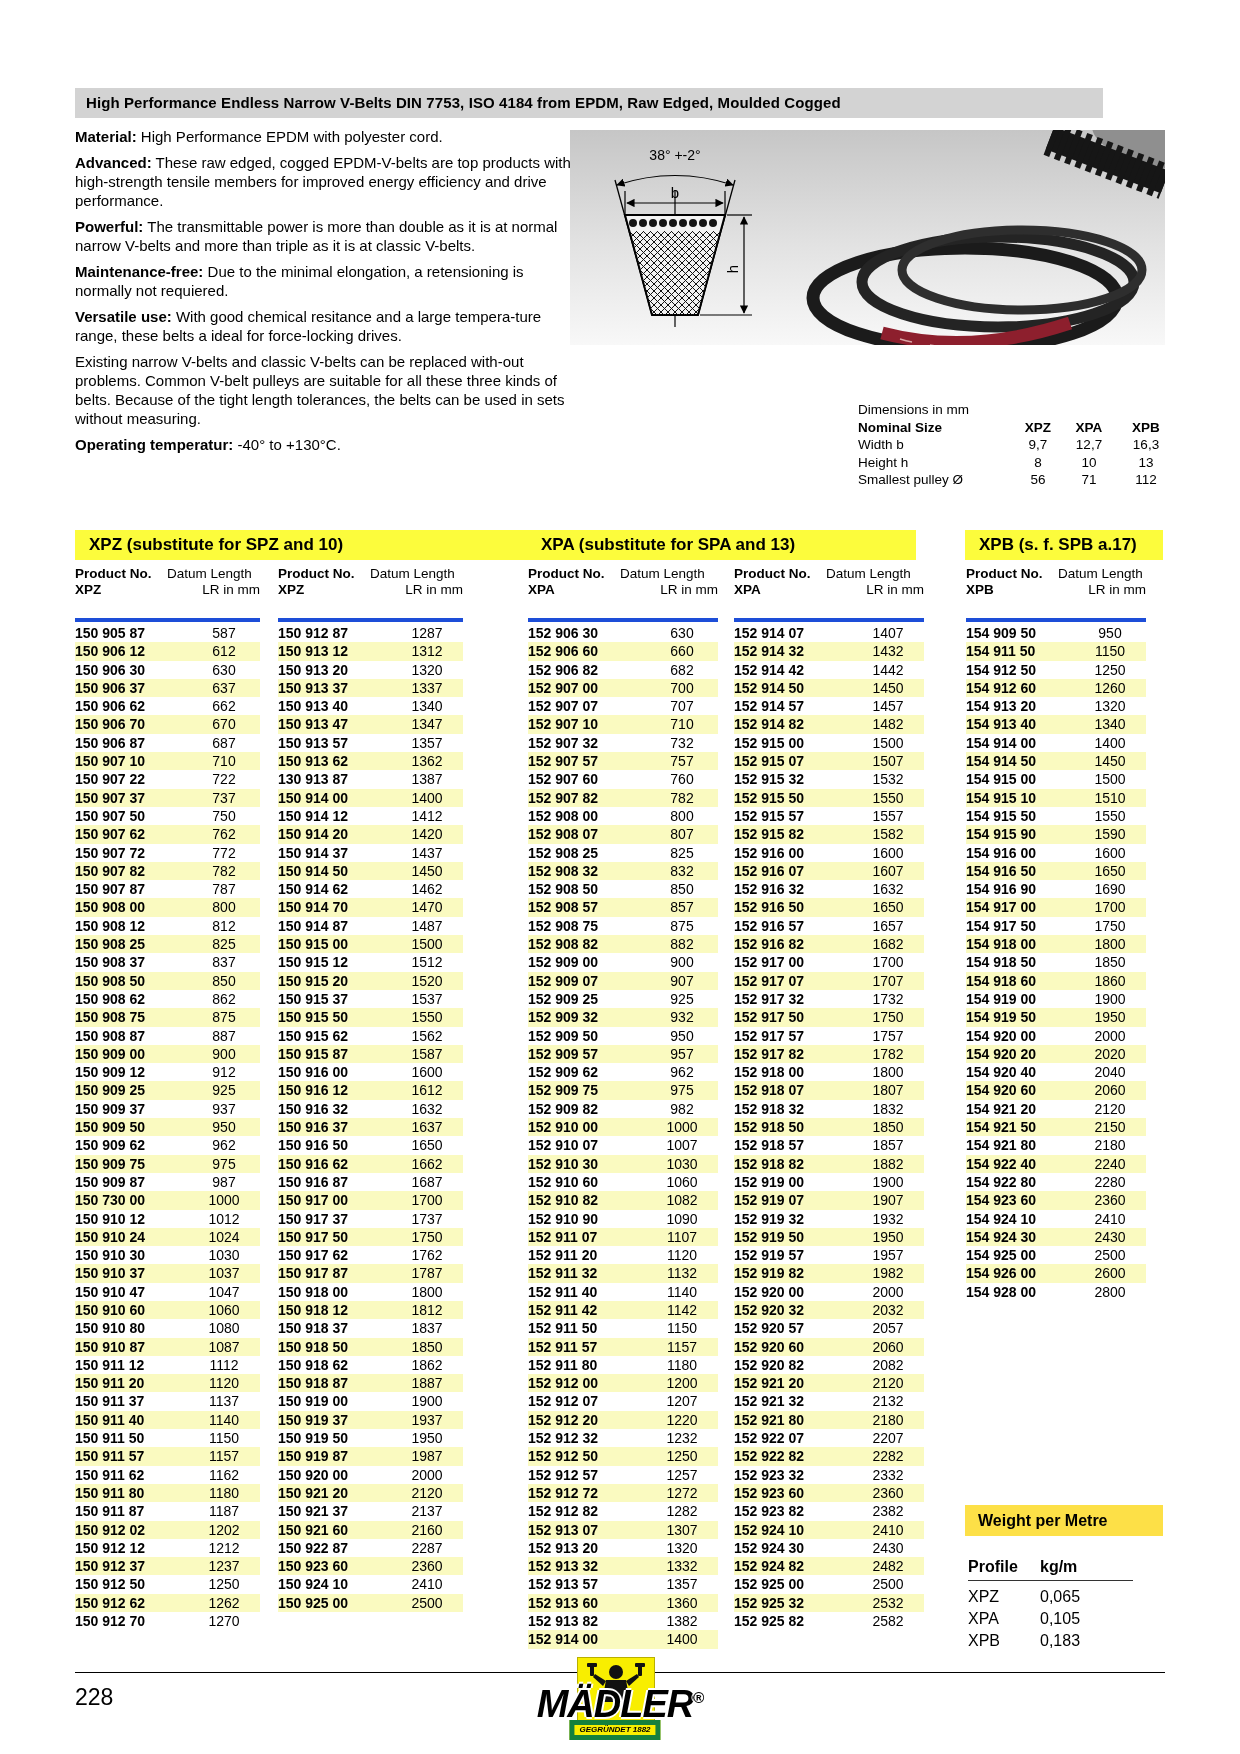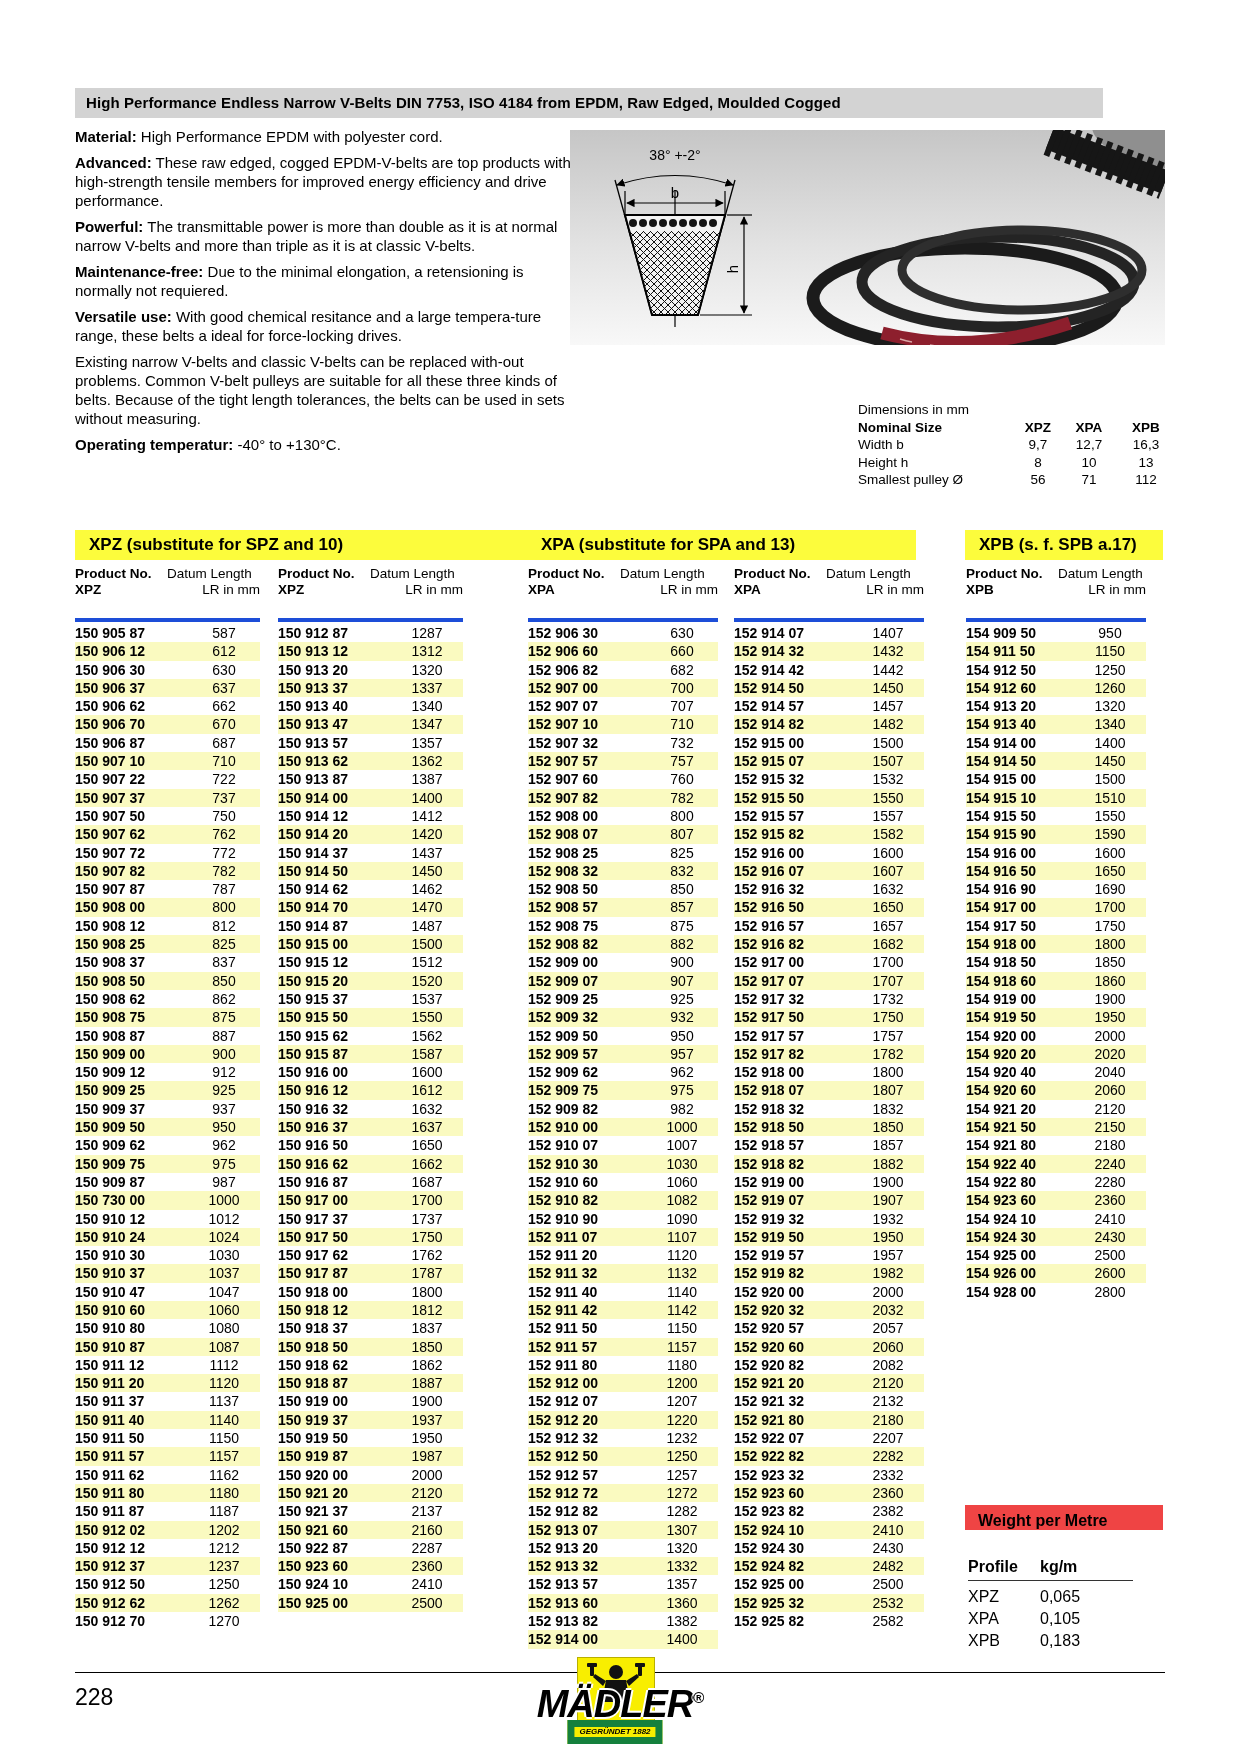--- a/index.html
+++ b/index.html
@@ -38,22 +38,22 @@
   .col-head { font-size:13.5px; line-height:16px; border-bottom:4px solid #1d4ed8; padding-bottom:20px; margin-bottom:2px; }
   .col-head .hl { display:flex; }
   .col-head .hp { font-weight:bold; width:92px; }
   .col-head .hd { flex:1; }
   .col-head .hu { flex:1; text-align:right; padding-left:26px; }
   .row { display:flex; height:18.3px; line-height:18.3px; align-items:center; }
   .row.alt { background:#fafac0; }
   .row .prod { font-weight:bold; flex:1; white-space:nowrap; }
   .row .len { width:72px; text-align:center; }
   .weight-header {
-    position:absolute; left:965px; top:1505px; width:198px; height:25px;
-    background:#ef4444; font-weight:bold; font-size:16px; line-height:31px;
+    position:absolute; left:965px; top:1505px; width:198px; height:31px;
+    background:#fde047; font-weight:bold; font-size:16px; line-height:31px;
     padding-left:13px; box-sizing:border-box;
   }
   .weight-table { position:absolute; left:968px; top:1558px; width:165px; font-size:16px; }
   .weight-table .wh { display:flex; font-weight:bold; border-bottom:1.5px solid #333; padding-bottom:4px; margin-bottom:5px; }
   .weight-table .wh span:first-child { width:72px; }
   .weight-table .wr { display:flex; height:22px; line-height:22px; }
   .weight-table .wr span:first-child { width:72px; }
   .footer-line { position:absolute; left:75px; top:1672px; width:1090px; border-top:1.3px solid #000; }
   .page-num { position:absolute; left:75px; top:1684px; font-size:23px; }
   .logo-square {
@@ -63,21 +63,21 @@
   .logo-word {
     position:absolute; left:620px; top:1683px; transform:translateX(-50%);
     font-size:38px; font-weight:bold; font-style:italic; letter-spacing:-1px;
     white-space:nowrap;
     text-shadow:-2px 0 0 #fff, 2px 0 0 #fff, 0 -2px 0 #fff, 0 2px 0 #fff;
   }
   .logo-word .reg { font-size:15px; vertical-align:super; font-style:normal; }
   .logo-sub {
     position:absolute; left:615px; top:1720px; transform:translateX(-50%);
     font-size:8px; font-weight:bold; font-style:italic; background:#f8ee00;
-    border:7px solid #15803d; padding:0 5px; line-height:10px; white-space:nowrap;
+    border:5px solid #15803d; padding:0 5px; line-height:10px; white-space:nowrap;
   }
 </style>
 </head>
 <body>
 
 <div class="page">
 
   <div class="title-bar">High Performance Endless Narrow V-Belts DIN 7753, ISO 4184 from EPDM, Raw Edged, Moulded Cogged</div>
 
   <div class="intro">
@@ -450,21 +450,21 @@
         </div>
         <div class="row">
           <span class="prod">150 913 57</span>
           <span class="len">1357</span>
         </div>
         <div class="row alt">
           <span class="prod">150 913 62</span>
           <span class="len">1362</span>
         </div>
         <div class="row">
-          <span class="prod">150 913 87</span>
+          <span class="prod">130 913 87</span>
           <span class="len">1387</span>
         </div>
         <div class="row alt">
           <span class="prod">150 914 00</span>
           <span class="len">1400</span>
         </div>
         <div class="row">
           <span class="prod">150 914 12</span>
           <span class="len">1412</span>
         </div>

